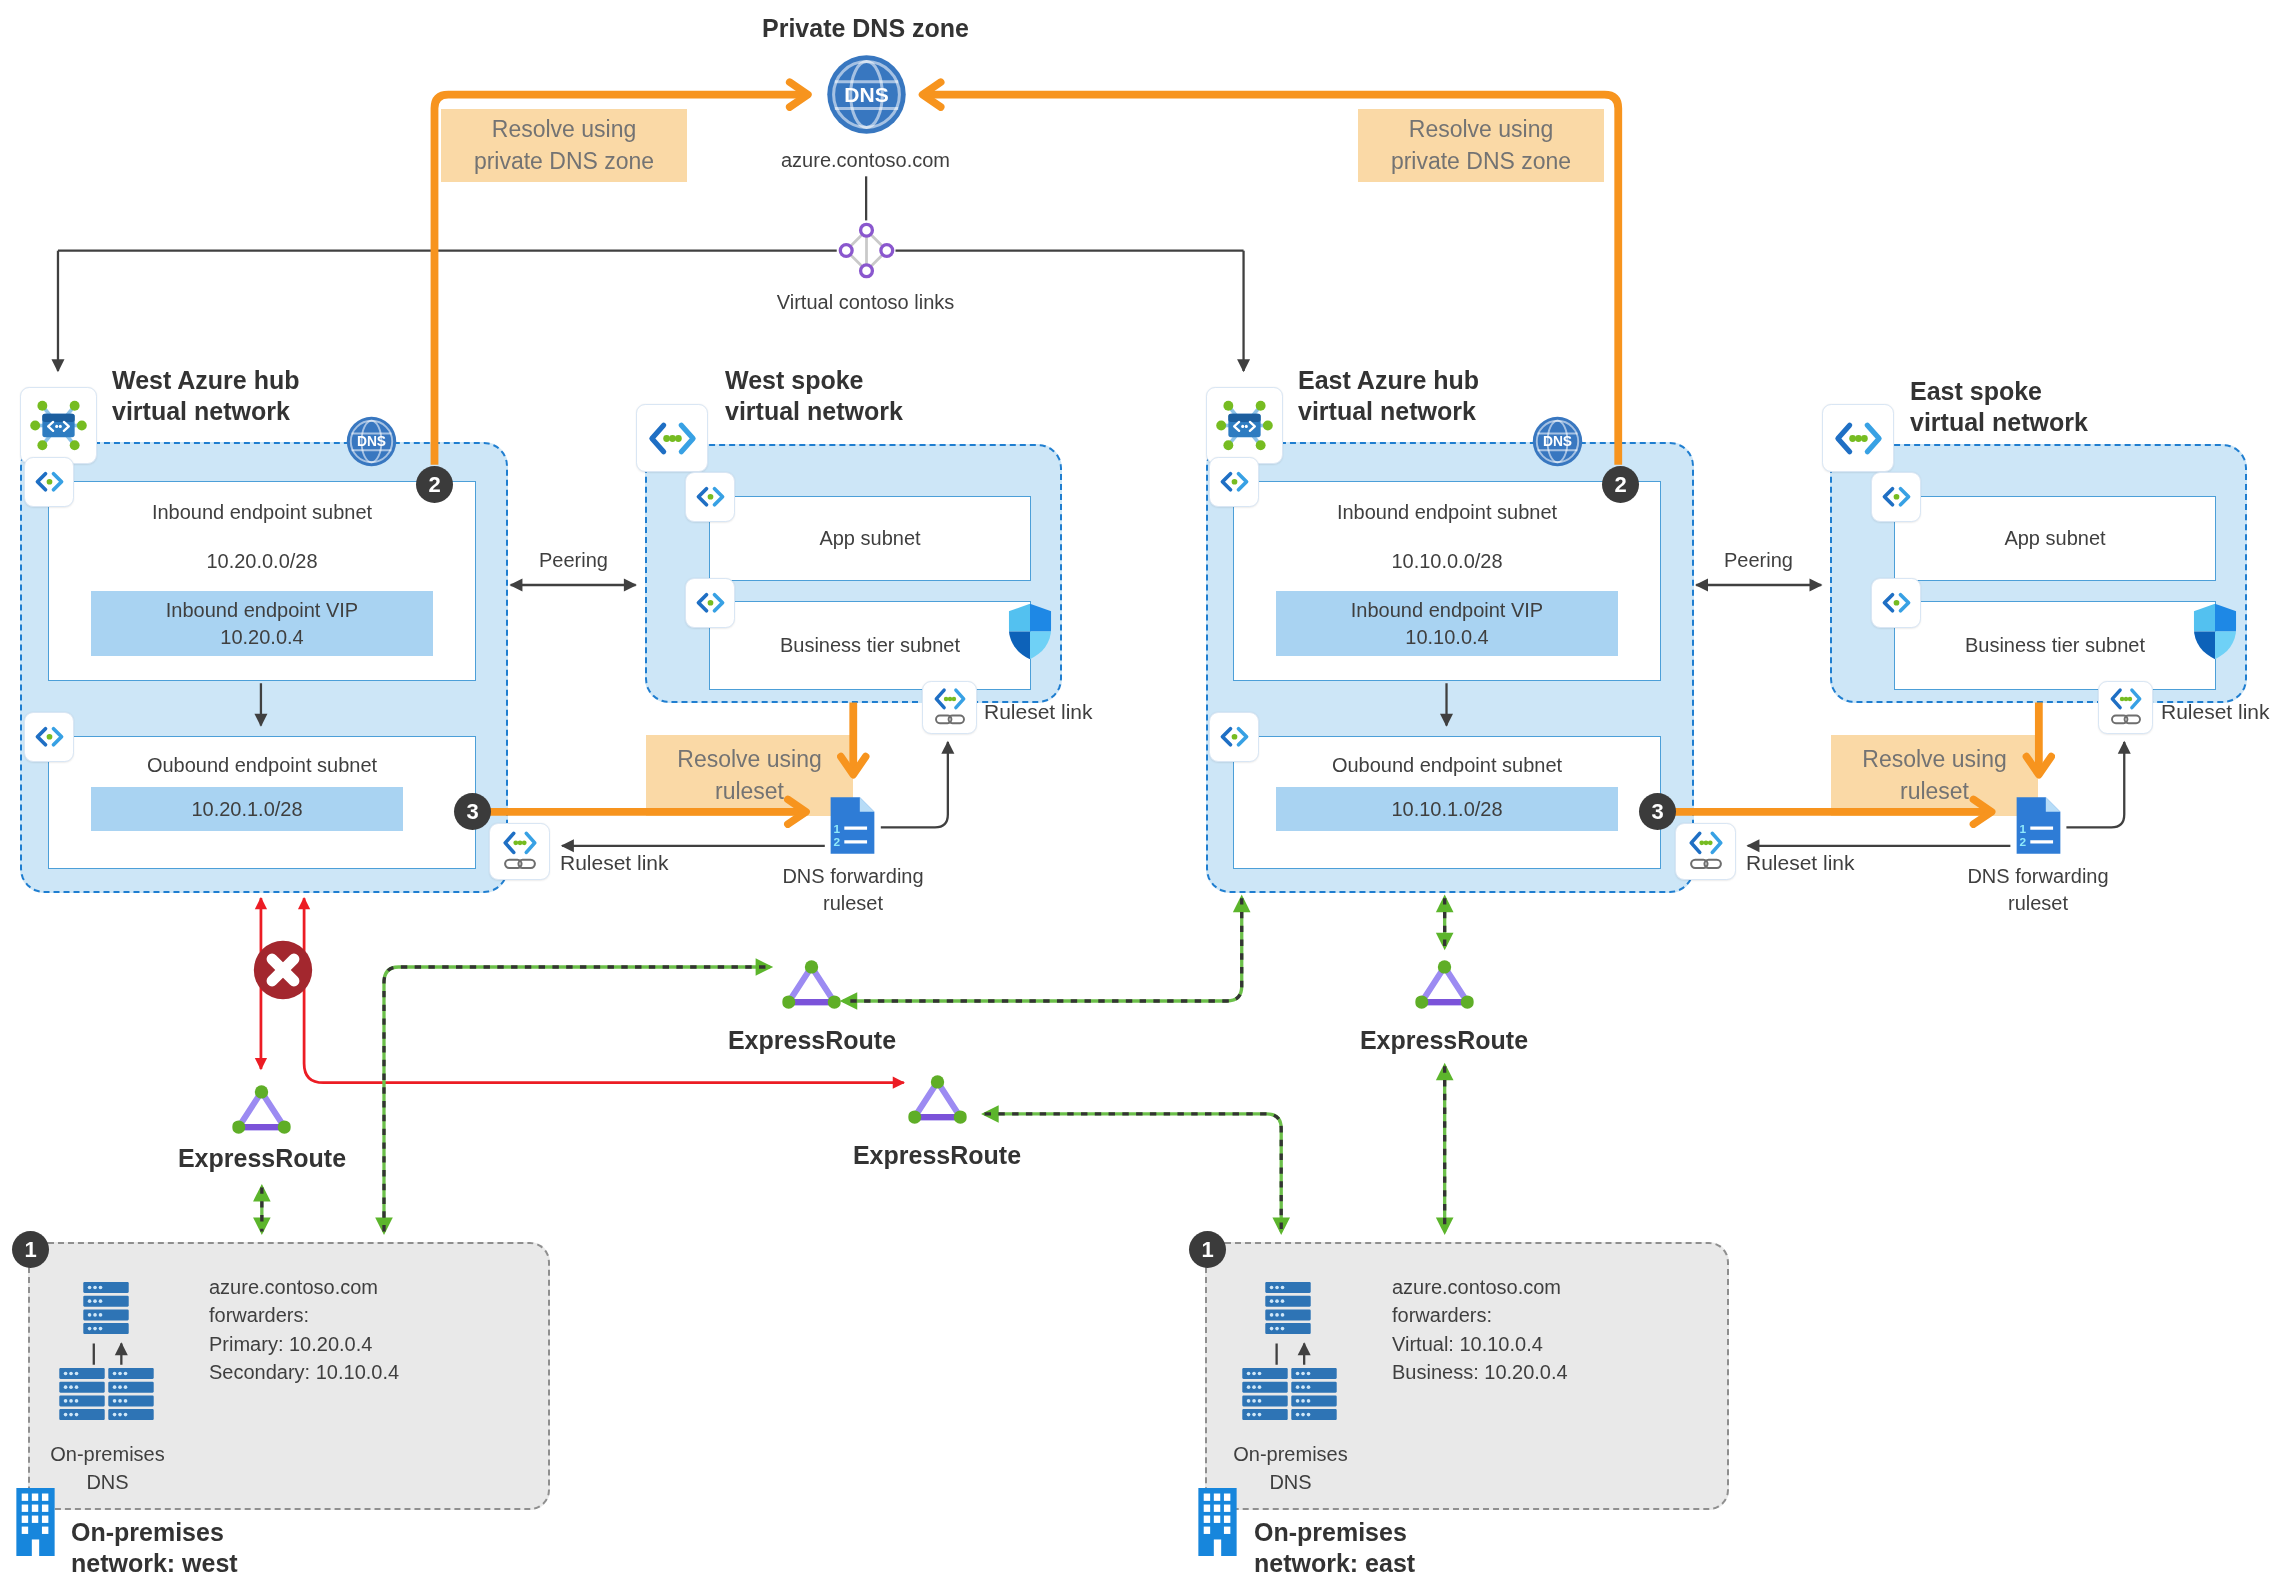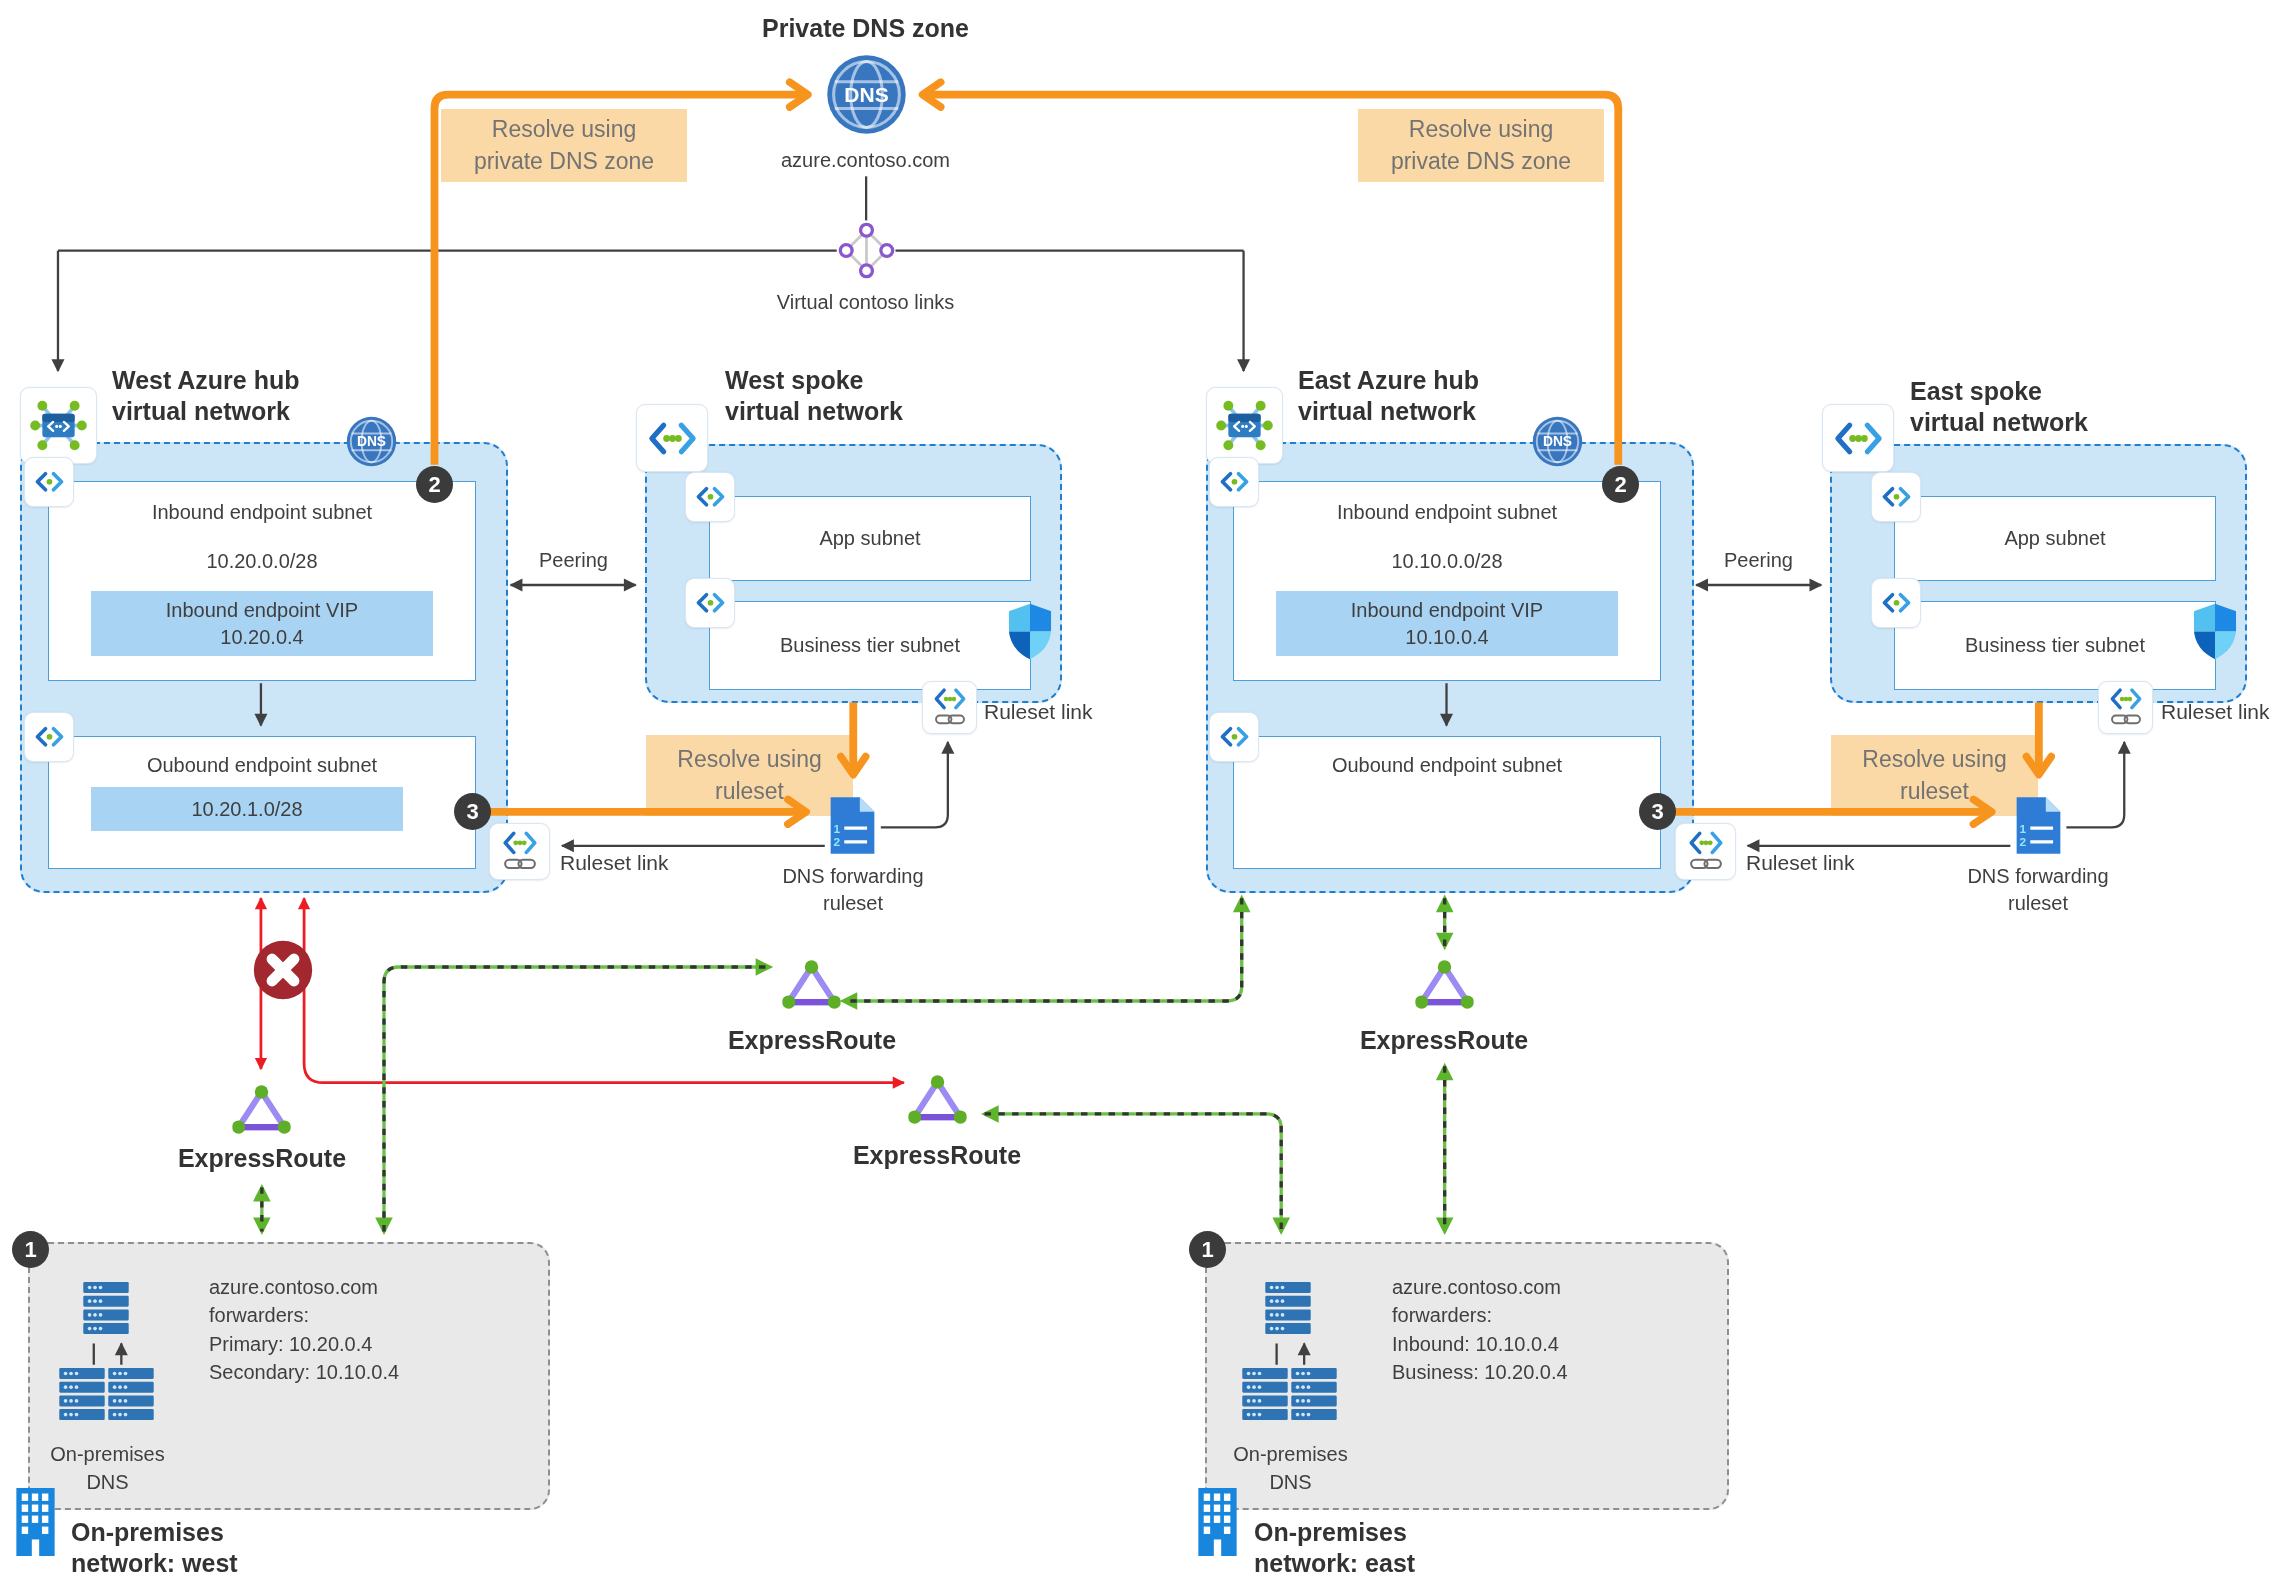--- a/index.html
+++ b/index.html
@@ -220,20 +220,21 @@
   <div class="abs subnet z1" style="left:1233px;top:481px;width:426px;height:198px;">
     <div class="abs lbl center" style="left:0;top:16.5px;width:100%;height:27.5px;">Inbound endpoint subnet</div>
     <div class="abs lbl center" style="left:0;top:66px;width:100%;height:27.5px;">10.10.0.0/28</div>
     <div class="abs hl colc lbl" style="left:42px;top:109px;width:342px;height:65px;line-height:1.35;">
       <span>Inbound endpoint VIP</span>
       <span>10.10.0.4</span>
     </div>
   </div>
   <div class="abs subnet z1" style="left:1233px;top:736px;width:426px;height:131px;">
     <div class="abs lbl center" style="left:0;top:14.7px;width:100%;height:27.5px;">Oubound endpoint subnet</div>
+    <div class="abs hl center lbl" style="left:42px;top:50px;width:342px;height:44px;">10.10.1.0/28</div>
   </div>
 
   <div class="abs subnet center lbl z1" style="left:709px;top:496px;width:320px;height:83px;">App subnet</div>
   <div class="abs subnet center lbl z1" style="left:709px;top:601px;width:320px;height:87px;">Business tier subnet</div>
   <div class="abs subnet center lbl z1" style="left:1894px;top:496px;width:320px;height:83px;">App subnet</div>
   <div class="abs subnet center lbl z1" style="left:1894px;top:601px;width:320px;height:87px;">Business tier subnet</div>
 
   <svg class="lines" width="2286" height="1597" viewBox="0 0 2489 1739">
     <defs>
       <marker id="mDark" viewBox="0 0 12 12" markerWidth="17" markerHeight="17" refX="10" refY="6" orient="auto-start-reverse" markerUnits="userSpaceOnUse">
@@ -520,21 +521,21 @@
   <div class="abs z3" style="left:1291px;top:1368px;width:46px;height:53px;"><svg width="46" height="53" viewBox="0 0 50 58">
         <use href="#i-servers"></use>
       </svg></div>
   <div class="abs lbl colc z3" style="left:1208px;top:1440px;width:165px;line-height:1.4;">
     <span>On-premises</span>
     <span>DNS</span>
   </div>
   <div class="abs lbl z3" style="left:1392px;top:1273px;line-height:1.42;">
     <span style="display:block">azure.contoso.com</span>
     <span style="display:block">forwarders:</span>
-    <span style="display:block">Inbound: 10.10.0.4</span>
+    <span style="display:block">Virtual: 10.10.0.4</span>
     <span style="display:block">Business: 10.20.0.4</span>
   </div>
   <div class="abs z3" style="left:1198px;top:1488px;width:39px;height:68px;"><svg width="39" height="68" viewBox="0 0 42 74">
         <use href="#i-building"></use>
       </svg></div>
   <div class="abs title z3" style="left:1254px;top:1517px;width:275px;">
     <span style="display:block">On-premises</span>
     <span style="display:block">network: east</span>
   </div>
 

